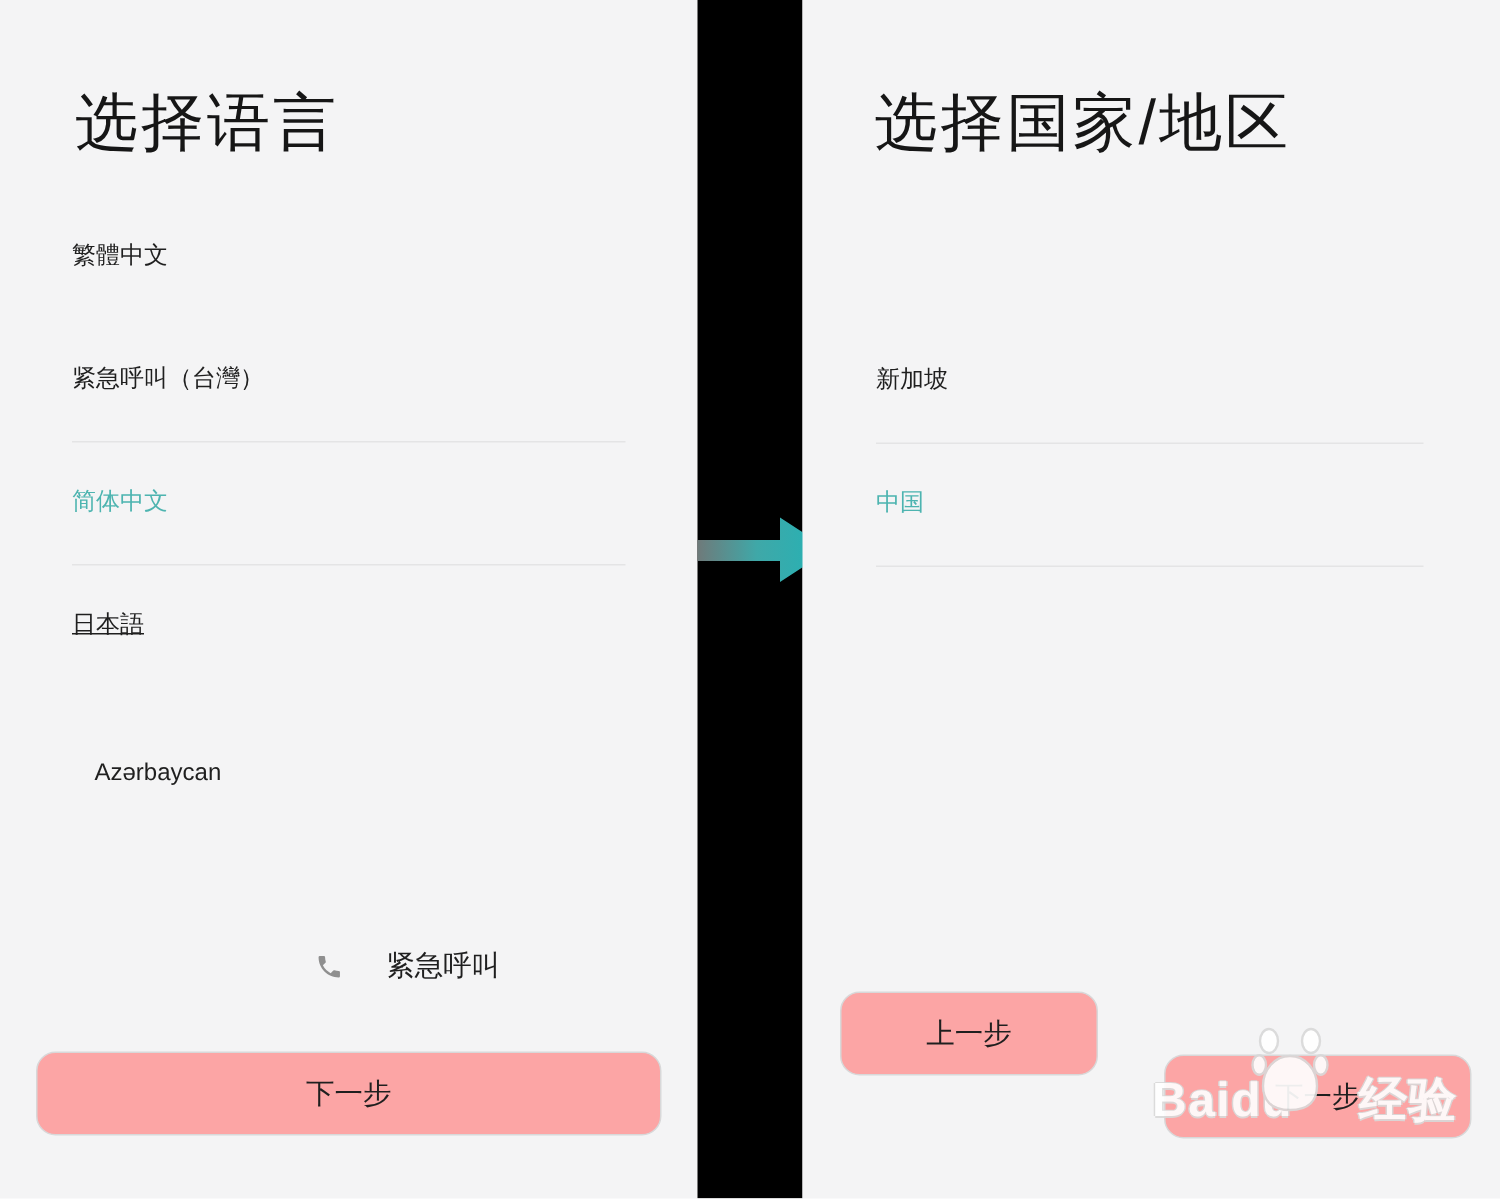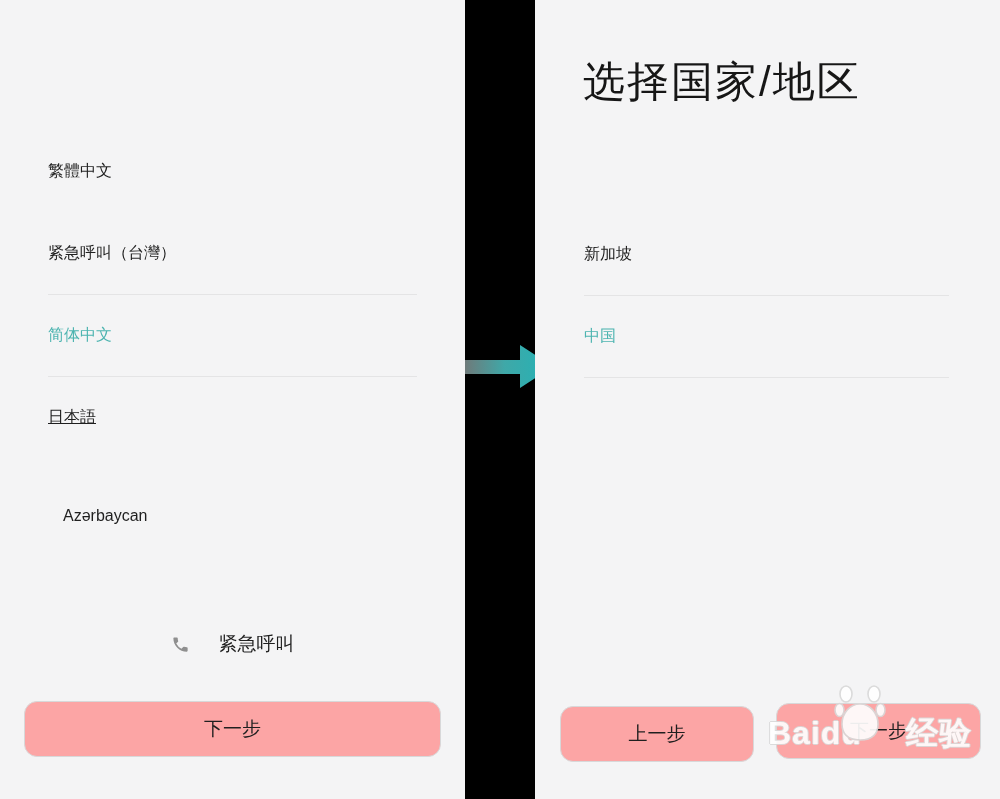--- a/index.html
+++ b/index.html
@@ -27,21 +27,21 @@
   .divider{position:absolute;height:1px;background:#e4e4e5;}
 
   .btn{
     position:absolute;height:56px;border:1px solid #d8d8d9;border-radius:13px;
     background:#fca5a5;display:flex;align-items:center;justify-content:center;
     font-size:19px;color:#1f1f1f;box-sizing:border-box;cursor:pointer;
   }
 
   .emergency{
     position:absolute;left:0;top:630px;width:465px;height:28px;
-    display:flex;align-items:center;justify-content:center;gap:29px;cursor:pointer;
+    display:flex;align-items:center;justify-content:center;gap:29px;cursor:pointer;padding-left:39px;
   }
   .emergency .label{font-size:19px;color:#1f1f1f;}
   .emergency svg{display:block;}
 
   #transition-arrow{position:absolute;left:461px;top:343px;}
 
   #watermark{position:absolute;left:758px;top:682px;width:210px;height:100px;pointer-events:none;opacity:.92;}
   #wm-line1{
     position:absolute;left:10px;top:30px;white-space:nowrap;
     font-weight:bold;font-size:32px;letter-spacing:1px;color:#ffffff;
@@ -54,20 +54,21 @@
     text-shadow:-1px 0 #dedede,1px 0 #dedede,0 -1px #dedede,0 1px #dedede;
   }
   #wm-paw{position:absolute;left:76px;top:0px;}
 </style>
 </head>
 <body>
 
 <div id="app">
 
   <div class="panel" id="panel-left">
+    <div class="page-title" style="left:50px;top:61px;">选择语言</div>
 
     <div class="list-item" style="left:48px;top:159px;">繁體中文</div>
 
     <div class="list-item" style="left:48px;top:241px;">紧急呼叫（台灣）</div>
 
     <div class="divider" style="left:48px;top:294px;width:369px;"></div>
 
     <div class="list-item selected" style="left:48px;top:323px;">简体中文</div>
 
     <div class="divider" style="left:48px;top:376px;width:369px;"></div>
@@ -105,21 +106,21 @@
     <div class="page-title" style="left:48px;top:61px;">选择国家/地区</div>
 
     <div class="list-item" style="left:49px;top:242px;">新加坡</div>
 
     <div class="divider" style="left:49px;top:295px;width:365px;"></div>
 
     <div class="list-item selected" style="left:49px;top:324px;">中国</div>
 
     <div class="divider" style="left:49px;top:377px;width:365px;"></div>
 
-    <div class="btn" style="left:25px;top:706px;width:194px;text-align:right;">上一步</div>
+    <div class="btn" style="left:25px;top:661px;width:172px;text-align:right;">上一步</div>
 
     <div class="btn" style="left:241px;top:703px;width:205px;">下一步</div>
   </div>
 
   <div id="watermark">
     <div id="wm-line1">
       <span>Baidu</span><span class="wm-gap"></span><span>经验</span>
     </div>
     <svg id="wm-paw" width="52" height="62" viewBox="0 0 52 62">
       <g fill="#ffffff" stroke="#d9d9d9" stroke-width="1.6">

